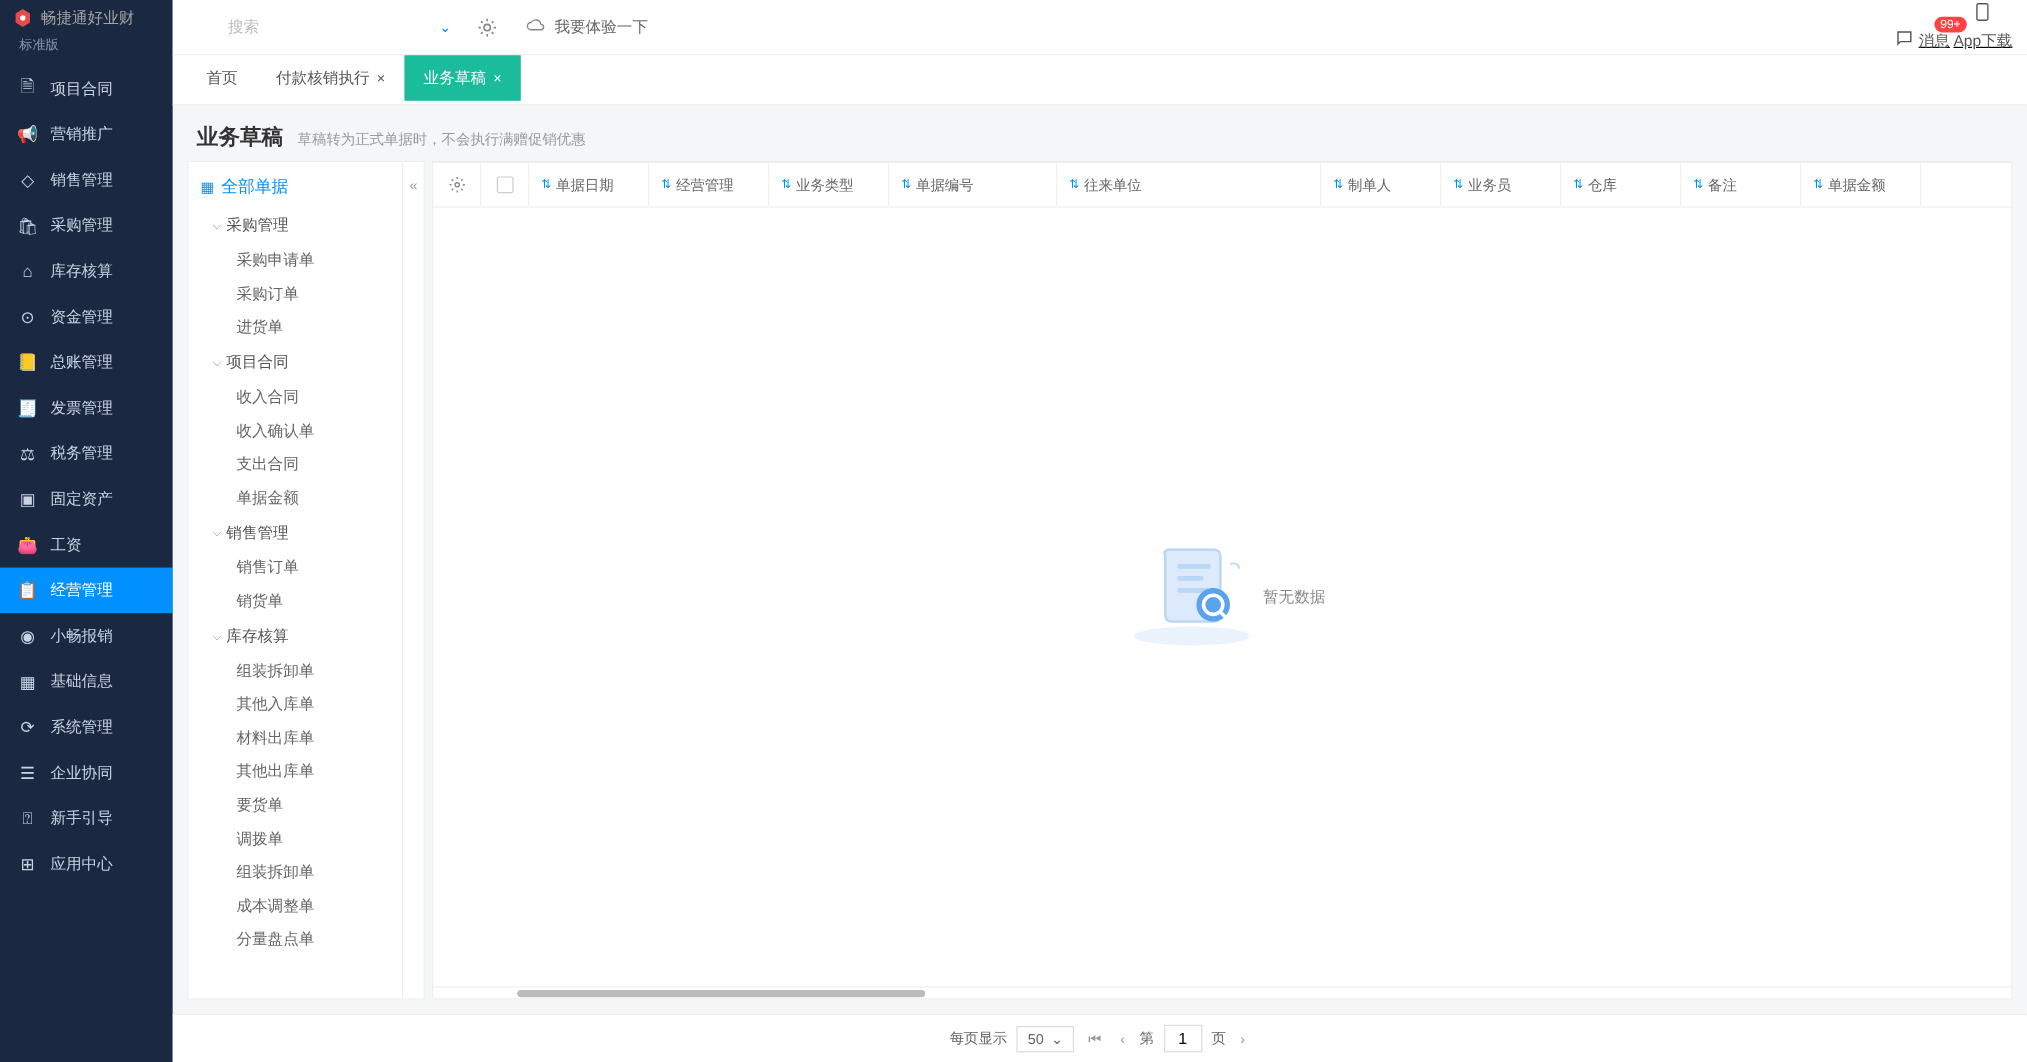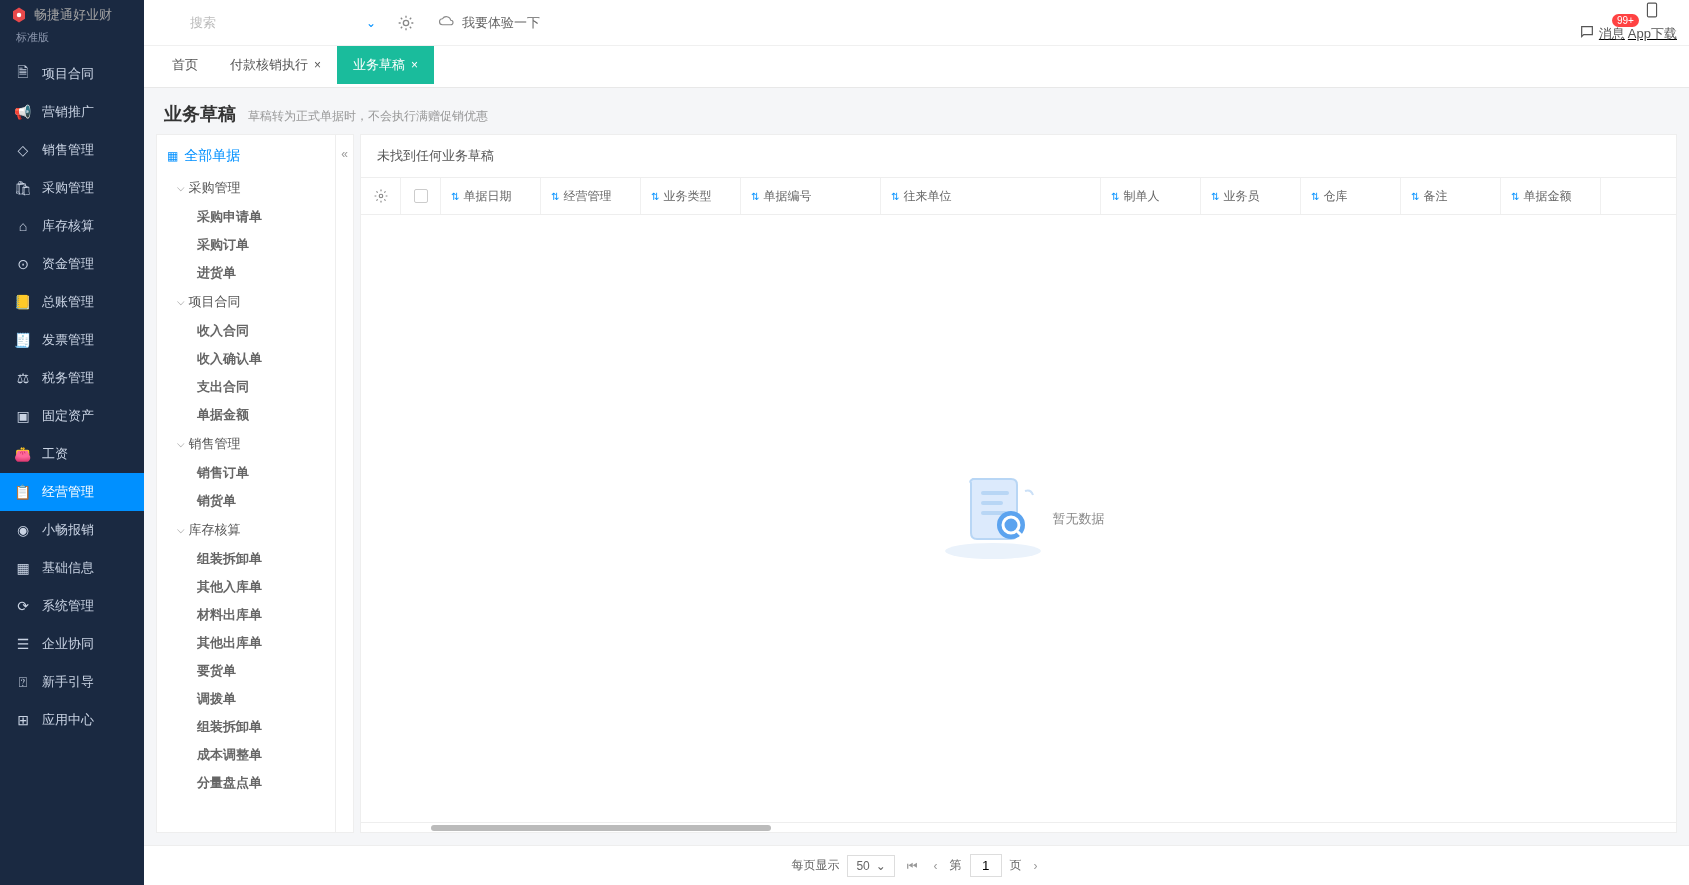--- a/index.html
+++ b/index.html
@@ -43,21 +43,21 @@
 
 
 .content-row { flex:1; display:flex; padding: 0 12px 12px; gap:0; min-height:0;}
 .leftpane { width: 180px; background:#fff; border:1px solid #eee; display:flex; flex-direction:column;}
 .leftpane-header { padding:12px 10px 8px; display:flex; align-items:center; gap:6px; color:#0090ff; font-size:14px;}
 .leftpane-header .grid-icon { font-size:12px;}
 .tree { overflow-y:auto; flex:1; padding-bottom:10px;}
 .tree::-webkit-scrollbar{width:8px;} .tree::-webkit-scrollbar-thumb{background:#ccc; border-radius:4px;}
 .tree-group { padding: 6px 10px 6px 20px; font-size:13px; color:#555; cursor:pointer; display:flex; align-items:center;}
 .tree-group .arrow { margin-right:4px; font-size:10px; color:#999;}
-.tree-leaf { padding: 5px 10px 5px 40px; font-size:13px; color:#666; cursor:pointer;font-weight:bold;}
+.tree-leaf { padding: 5px 10px 5px 40px; font-size:13px; color:#666; cursor:pointer;}
 .collapse-handle { width:18px; background:#fff; border:1px solid #eee; border-left:none; display:flex; align-items:flex-start; justify-content:center; padding-top:12px; cursor:pointer; color:#999; font-size:12px;}
 
 
 .tablepane { flex:1; background:#fff; border:1px solid #eee; margin-left:6px; display:flex; flex-direction:column; min-width:0;}
 .nodata-msg { padding:12px 16px; font-size:13px; color:#555;}
 .thead { display:flex; border-top:1px solid #eee; border-bottom:1px solid #eee; align-items:center; height:38px;}
 .th { display:flex; align-items:center; font-size:12px; color:#666; padding:0 10px; border-right:1px solid #f0f0f0; height:100%;}
 .th .sort-icon{ color:#0090ff; margin-right:4px; font-size:10px;}
 .th-gear{ width:40px; justify-content:center;}
 .th-check{ width:40px; justify-content:center;}
@@ -268,21 +268,20 @@
             <div class="tree-leaf">组装拆卸单</div>
             <div class="tree-leaf">成本调整单</div>
             <div class="tree-leaf">分量盘点单</div>
           </div>
       </div>
       <div class="collapse-handle">
         <span>«</span>
       </div>
 
       <div class="tablepane">
-        <div class="nodata-msg">未找到任何业务草稿</div>
         <div class="thead">
           <div class="th th-gear">
             <svg width="14" height="14" viewBox="0 0 24 24">
                 <circle cx="12" cy="12" r="3" fill="none" stroke="#888" stroke-width="2"></circle>
                 <path fill="none" stroke="#888" stroke-width="2" d="M12 1v3M12 20v3M4.2 4.2l2.1 2.1M17.7 17.7l2.1 2.1M1 12h3M20 12h3M4.2 19.8l2.1-2.1M17.7 6.3l2.1-2.1"></path>
               </svg>
           </div>
           <div class="th th-check">
               <span class="checkbox"></span>
             </div>

